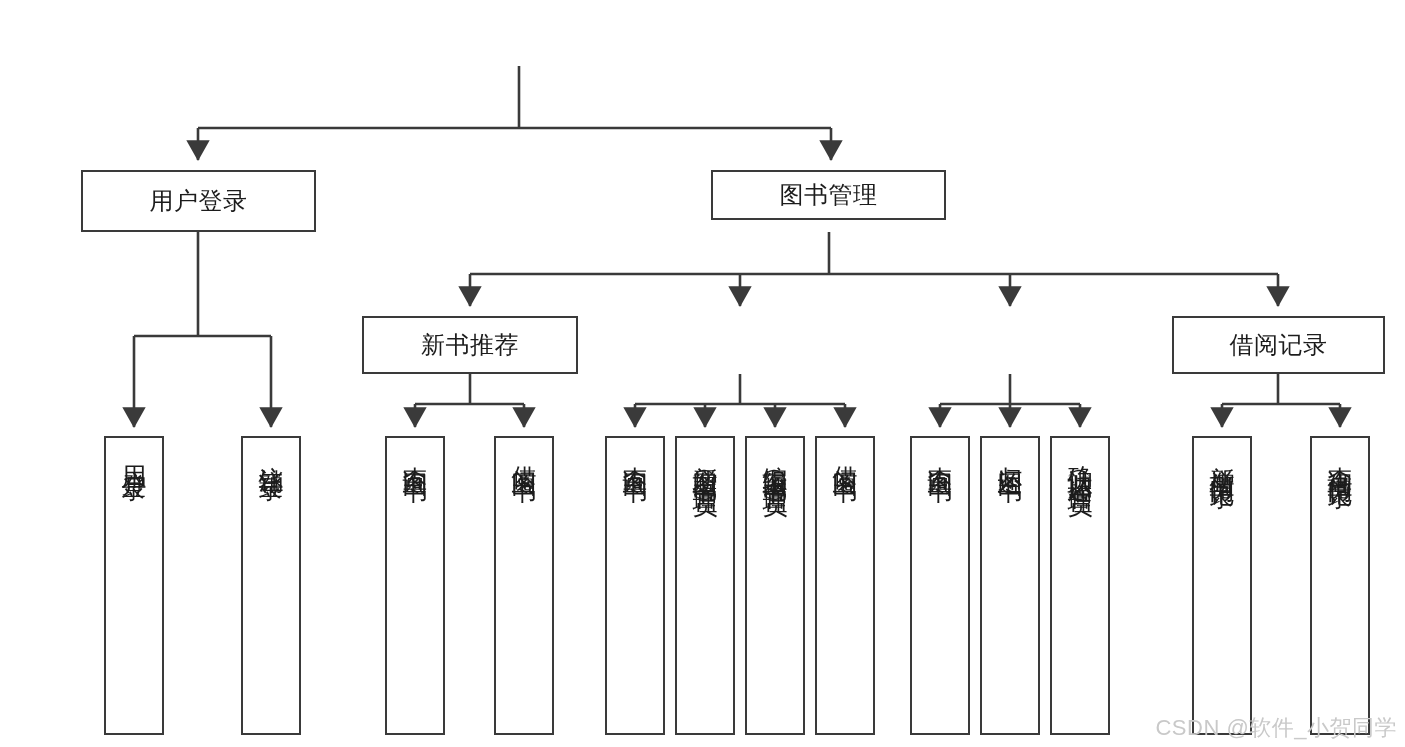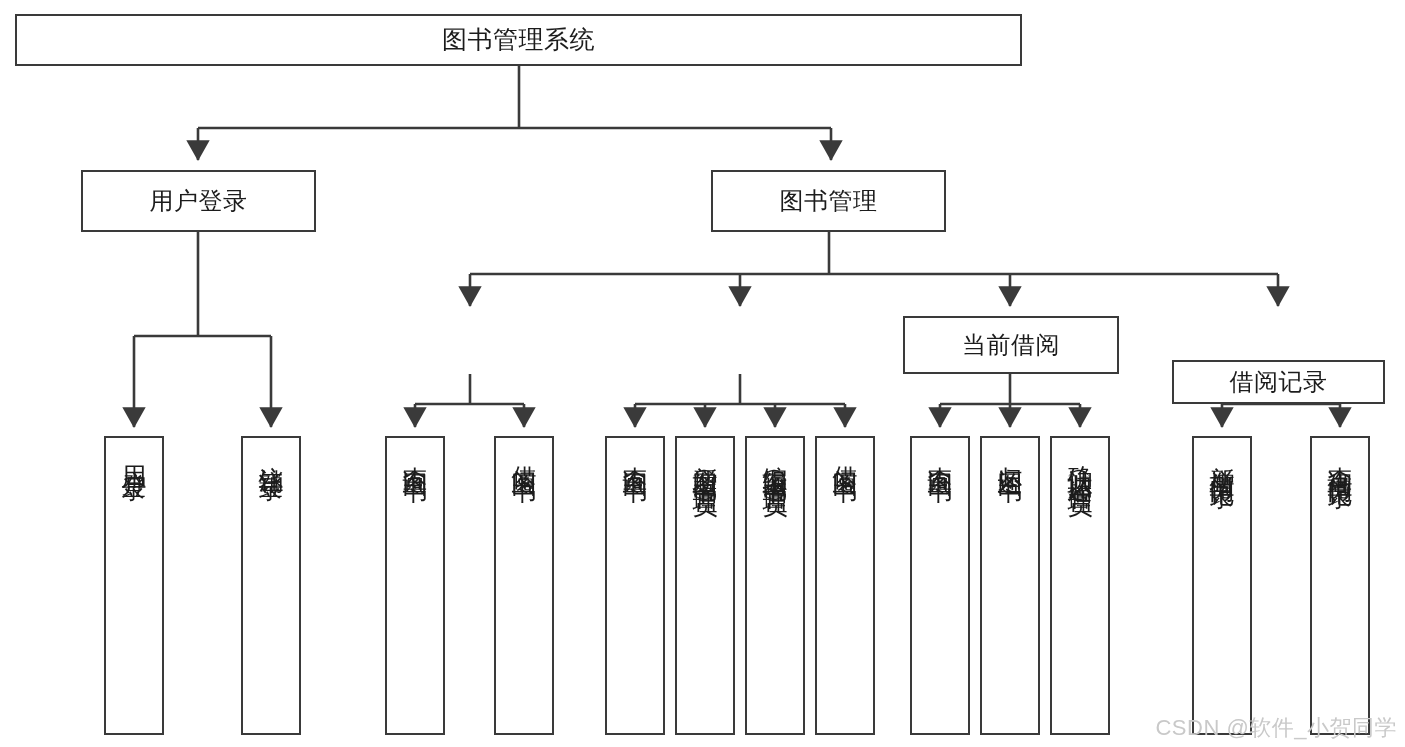--- a/index.html
+++ b/index.html
@@ -122,35 +122,32 @@
       <path d="M1010,404 L1010,427" marker-end="url(#arrow)"></path>
       <path d="M1080,404 L1080,427" marker-end="url(#arrow)"></path>
 
       <path d="M1278,374 L1278,404"></path>
       <path d="M1222,404 L1340,404"></path>
       <path d="M1222,404 L1222,427" marker-end="url(#arrow)"></path>
       <path d="M1340,404 L1340,427" marker-end="url(#arrow)"></path>
     </g>
   </svg>
 
-  <div class="node horiz root" style="left:15px; top:14px; width:1007px; height:52px;">
-    <span class="lbl">图书管理系统</span>
-  </div>
 
   <div class="node horiz" style="left:81px; top:170px; width:235px; height:62px;">
     <span class="lbl">用户登录</span>
   </div>
-  <div class="node horiz" style="left:711px; top:170px; width:235px; height:62px;">
+  <div class="node horiz" style="left:711px; top:170px; width:235px; height:50px;">
     <span class="lbl">图书管理</span>
   </div>
 
-  <div class="node horiz" style="left:903px; top:316px; width:216px; height:58px;">
-    <span class="lbl">当前借阅</span>
+  <div class="node horiz" style="left:362px; top:316px; width:216px; height:58px;">
+    <span class="lbl">新书推荐</span>
   </div>
-  <div class="node horiz" style="left:1172px; top:316px; width:213px; height:44px;margin-top:44px;">
+  <div class="node horiz" style="left:1172px; top:316px; width:213px; height:58px;">
     <span class="lbl">借阅记录</span>
   </div>
 
   <div class="node vert" style="left:104px; top:436px; width:60px; height:299px;">
     <span class="lbl">用户登录</span>
   </div>
   <div class="node vert" style="left:241px; top:436px; width:60px; height:299px;">
     <span class="lbl">注销登录</span>
   </div>
 

